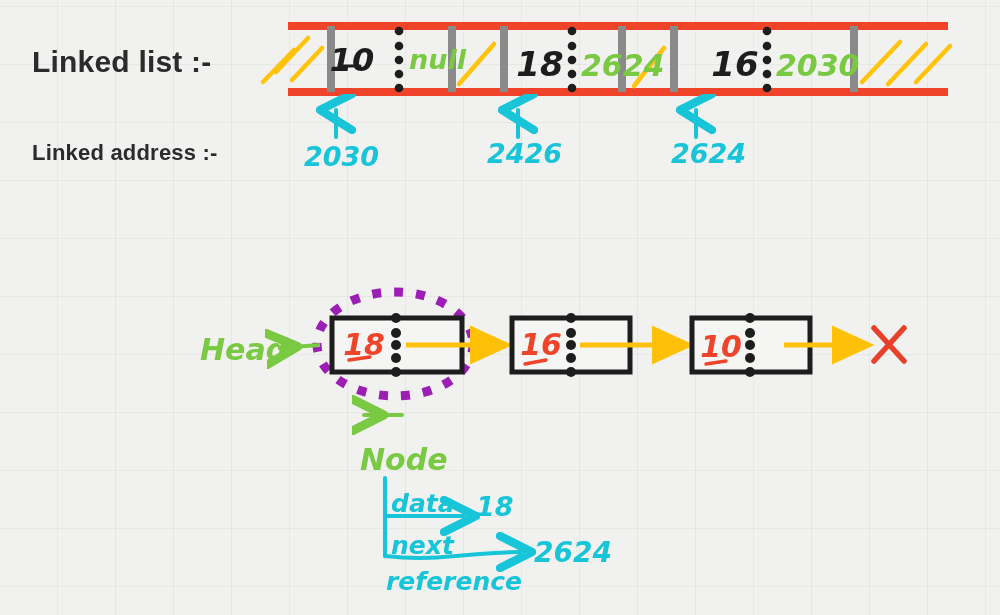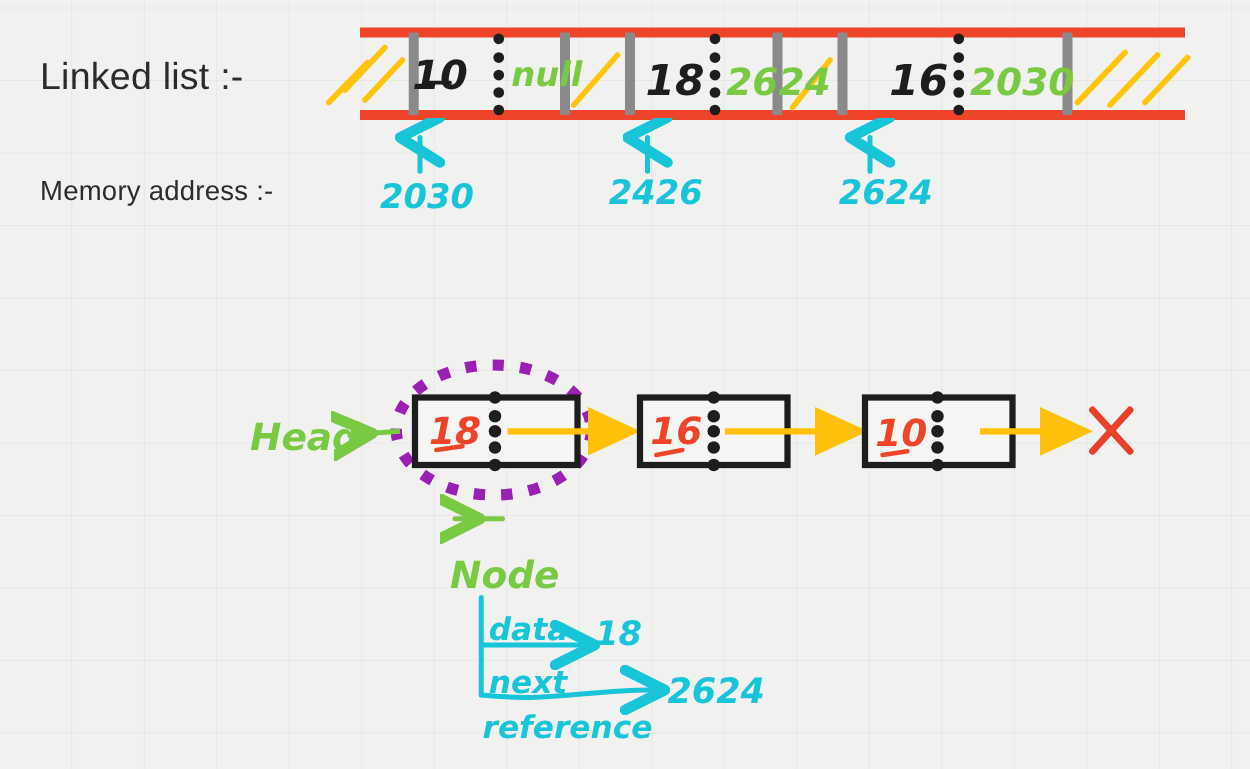--- a/index.html
+++ b/index.html
@@ -15,21 +15,21 @@
     background-image:
       linear-gradient(to right, rgba(0,0,0,.045) 1px, transparent 1px),
       linear-gradient(to bottom, rgba(0,0,0,.045) 1px, transparent 1px);
     background-size:58px 58px;
     background-position:-1px 6px;
     pointer-events:none;
   }
   #art{position:absolute;left:0;top:0;}
   .lbl{
     position:absolute;
-    font-weight:normal;
+    font-weight:bold;
     color:#2b2b2b;
     letter-spacing:.2px;
     white-space:nowrap;
   }
   #title-linked-list{left:32px;top:45px;font-size:30px;}
   #title-memory-address{left:32px;top:140px;font-size:22px;}
 </style>
 </head>
 <body>
 
@@ -198,13 +198,13 @@
     <text x="476" y="516" font-family="DejaVu Sans, sans-serif" font-size="27" font-style="italic" font-weight="bold" fill="#17c4d8">18</text>
 
     <text x="391" y="554" font-family="DejaVu Sans, sans-serif" font-size="25" font-style="italic" font-weight="bold" fill="#17c4d8">next</text>
     <path d="M385,556 C440,562 470,552 520,552" fill="none" stroke="#17c4d8" stroke-width="4" stroke-linecap="round" marker-end="url(#cyanArrowR)"></path>
     <text x="534" y="562" font-family="DejaVu Sans, sans-serif" font-size="28" font-style="italic" font-weight="bold" fill="#17c4d8">2624</text>
     <text x="386" y="590" font-family="DejaVu Sans, sans-serif" font-size="25" font-style="italic" font-weight="bold" fill="#17c4d8">reference</text>
   </g>
 </svg>
 
 <div class="lbl" id="title-linked-list">Linked list :-</div>
-<div class="lbl" id="title-memory-address">Memory address :-</div>
+<div class="lbl" id="title-memory-address">Linked address :-</div>
 
 </body></html>

